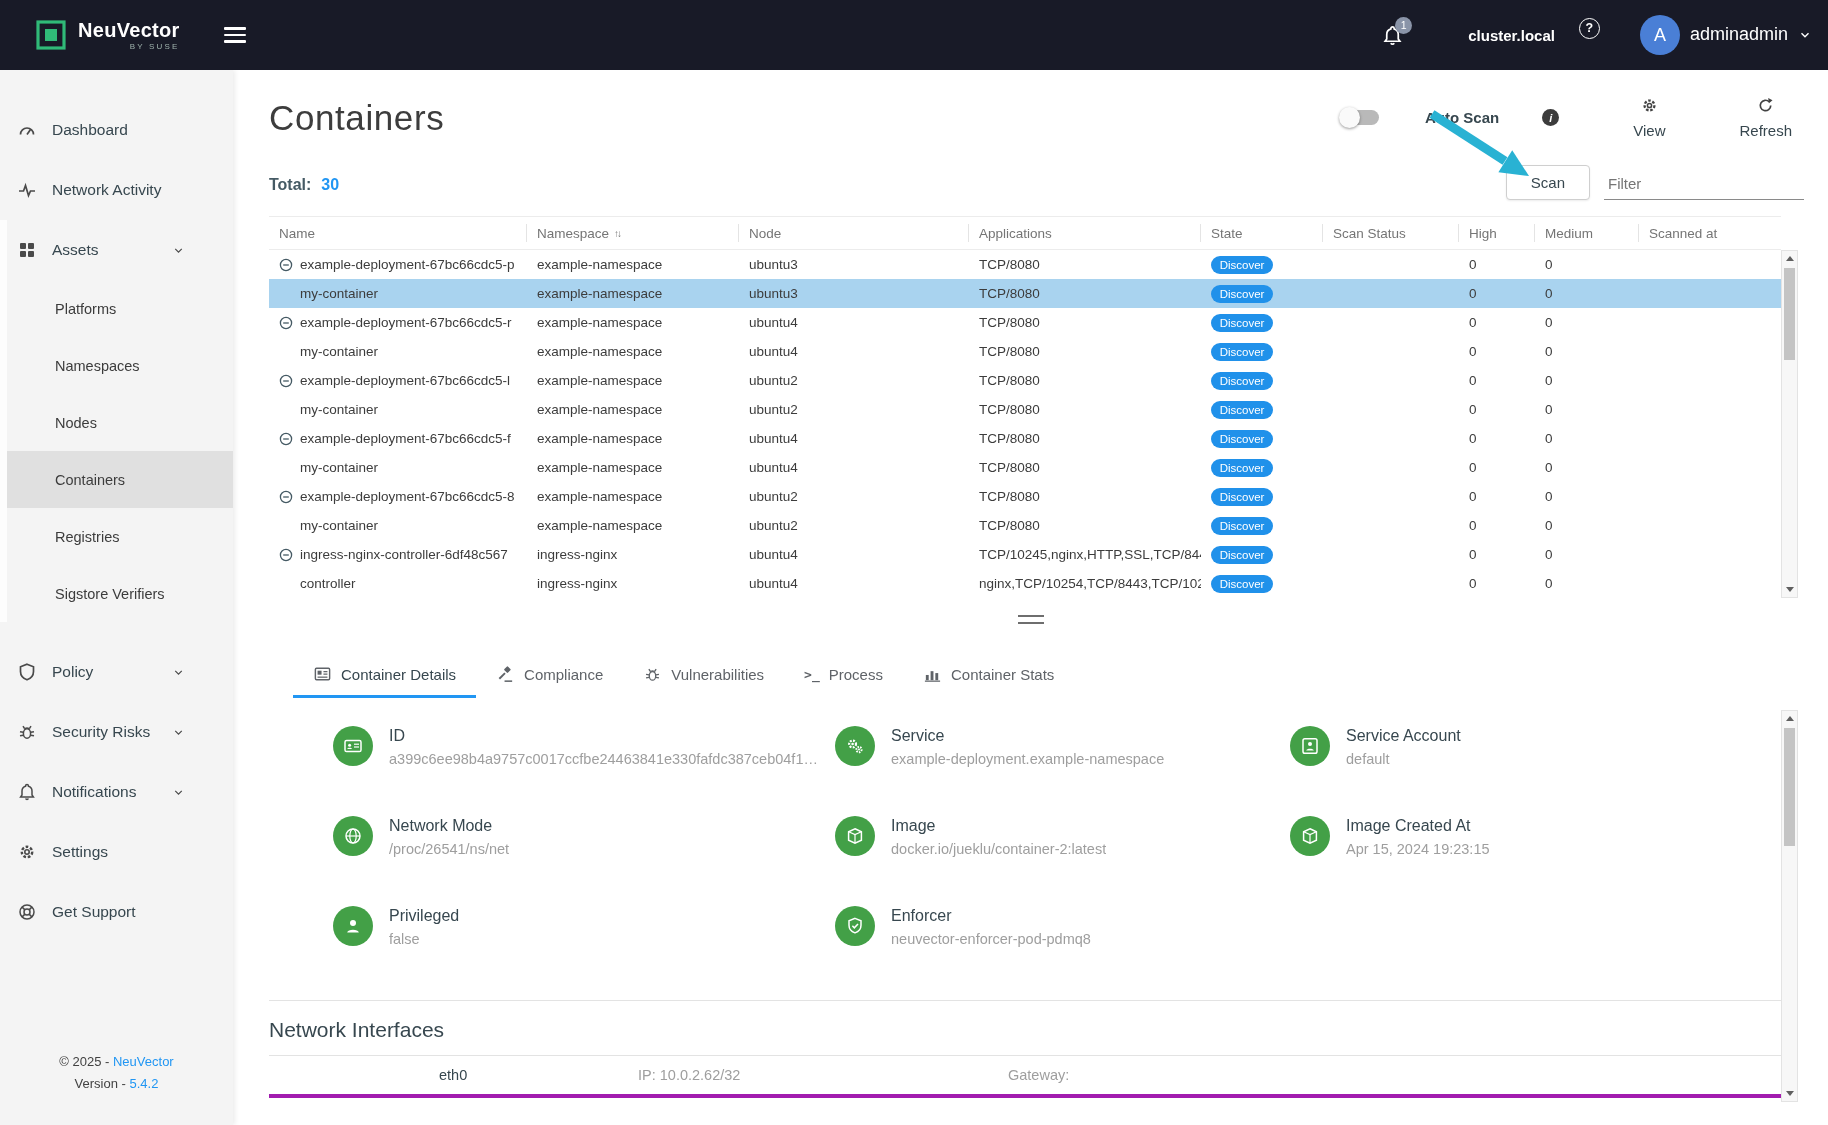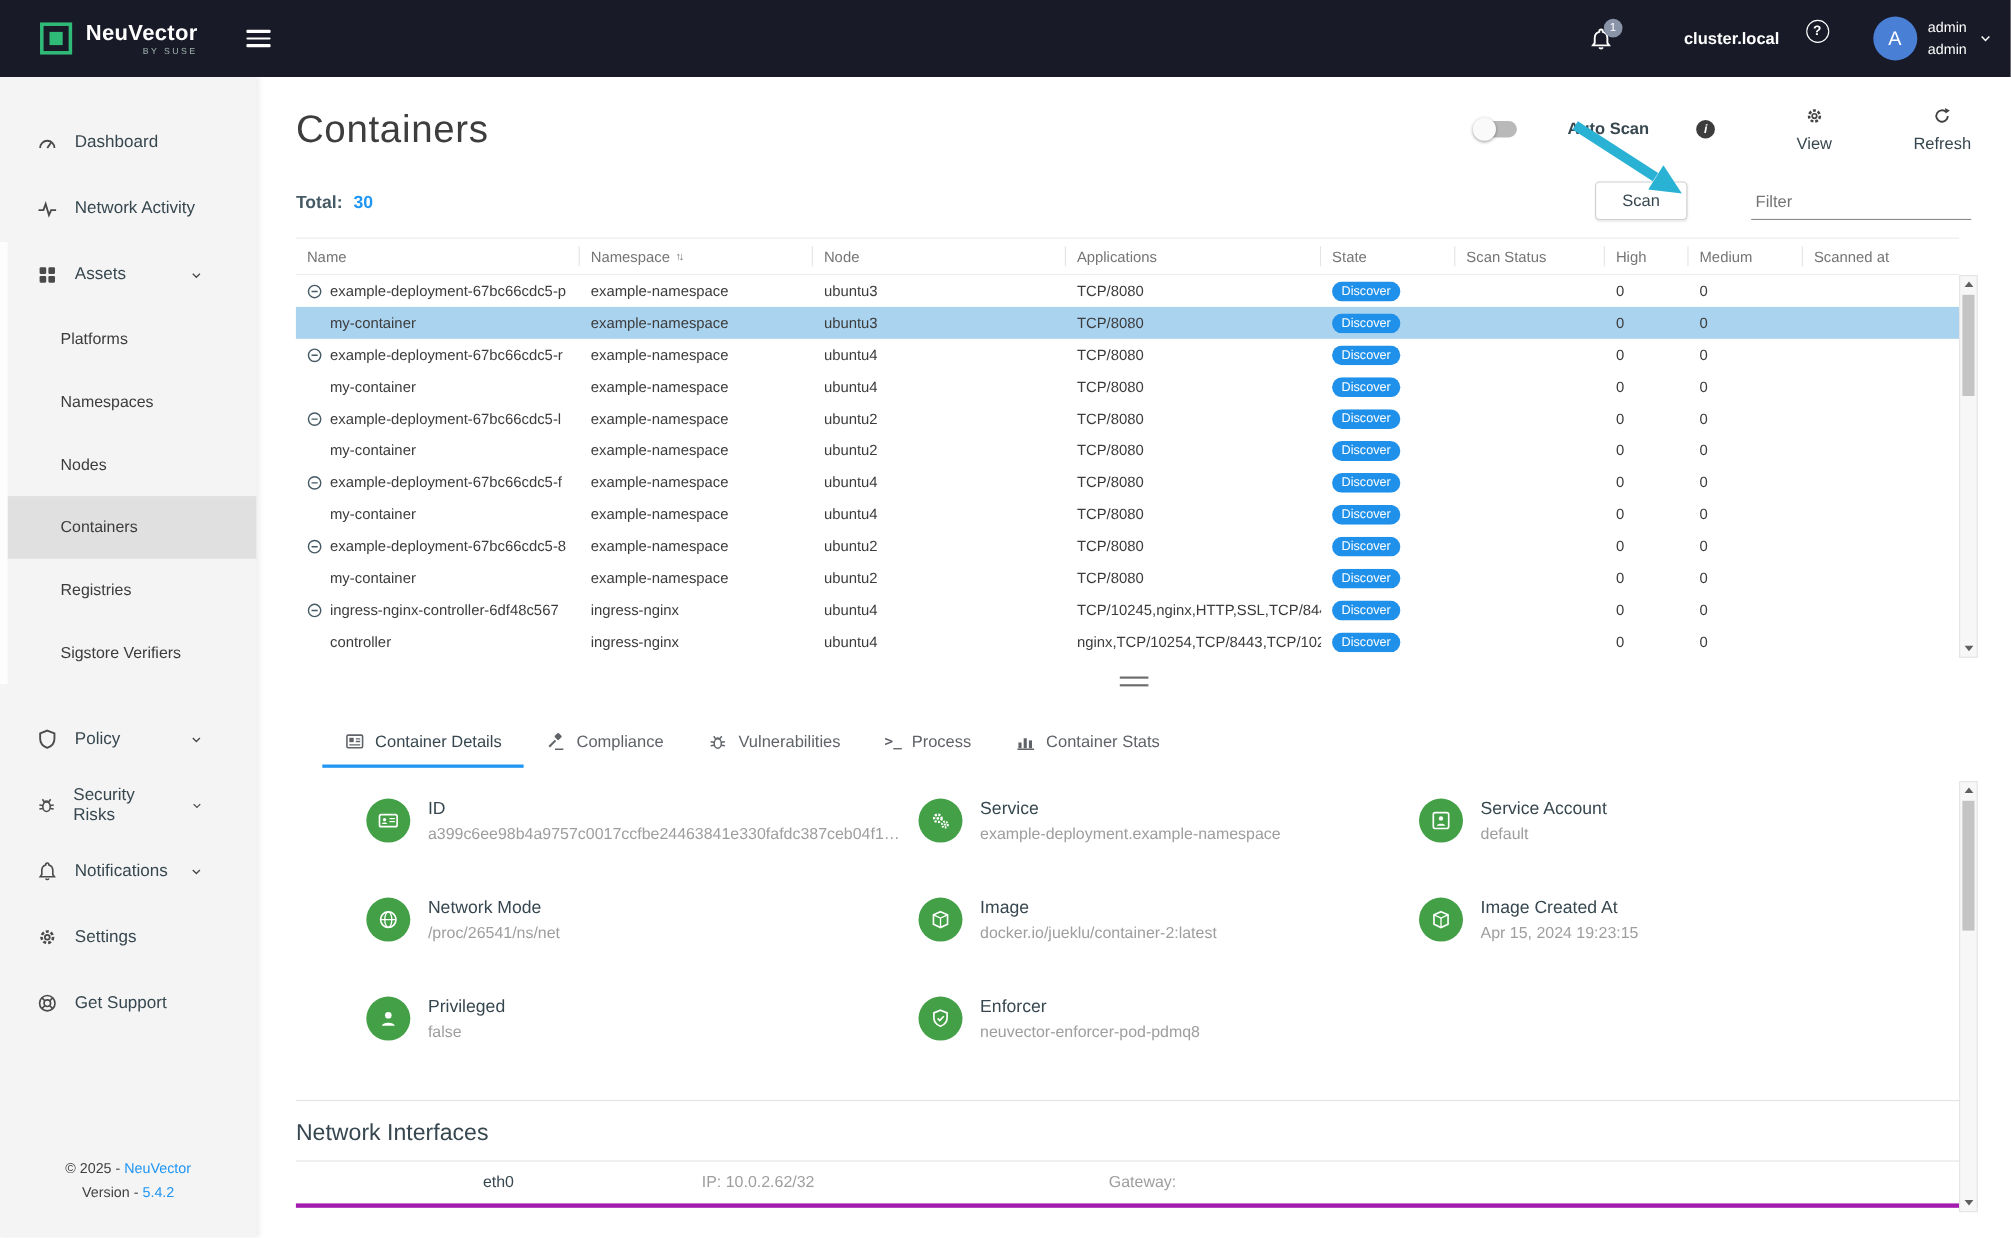--- a/index.html
+++ b/index.html
@@ -14,25 +14,25 @@
   .brand-sub { font-size:8px; letter-spacing:2.2px; color:#9fb3ad; margin-top:3px; }
   .hamburger { margin-left:44px; width:22px; cursor:pointer; }
   .hamburger span { display:block; height:2.4px; background:#fff; margin:4px 0; border-radius:1px; }
   .topbar-right { margin-left:auto; display:flex; align-items:center; padding-right:16px; }
   .bell-wrap { position:relative; margin-right:64px; cursor:pointer; }
   .badge { position:absolute; top:-7px; right:-8px; min-width:17px; height:17px; border-radius:9px; background:#8a94a8; color:#fff; font-size:10.5px; display:flex; align-items:center; justify-content:center; padding:0 4px; }
   .cluster { font-size:15px; font-weight:bold; margin-right:24px; }
   .help-circle { width:21px; height:21px; border:1.7px solid #fff; border-radius:50%; display:flex; align-items:center; justify-content:center; font-size:12.5px; font-weight:bold; margin-right:40px; margin-top:-14px; cursor:pointer; }
   .user-menu { display:flex; align-items:center; gap:10px; cursor:pointer; }
   .avatar { width:40px; height:40px; border-radius:50%; background:#4a7fd6; display:flex; align-items:center; justify-content:center; font-size:18px; color:#fff; }
-  .user-lines { display:flex; flex-direction:column; align-items:flex-end; line-height:1.55; font-size:13px; }
+  .user-lines { display:flex; align-items:flex-end; line-height:1.55; font-size:18px; }
 
   
   .sidebar { position:absolute; top:70px; left:0; bottom:0; width:233px; background:#f4f4f4; box-shadow:2px 0 5px rgba(0,0,0,0.08); z-index:10; padding-top:30px; }
-  .side-item { height:60px; display:flex; align-items:center; padding-left:33px; gap:15px; font-size:15.5px; font-weight:500; color:#37474f; cursor:pointer; }
+  .side-item { height:60px; display:flex; align-items:center; padding-left:17px; gap:15px; font-size:15.5px; font-weight:500; color:#37474f; cursor:pointer; }
   .side-item .chev { margin-left:auto; margin-right:48px; }
   .assets-group { position:relative; }
   .assets-group::before { content:""; position:absolute; left:0; top:0; bottom:0; width:7px; background:#fdfdfd; }
   .sub-item { height:57px; display:flex; align-items:center; padding-left:55px; font-size:14.5px; color:#3c3c3c; cursor:pointer; }
   .sub-item.selected { background:#e0e0e0; }
   .group-gap { margin-top:20px; }
   .side-footer { position:absolute; left:0; right:0; bottom:30px; text-align:center; font-size:13px; color:#424242; line-height:1.7; }
   .link { color:#2196f3; text-decoration:none; cursor:pointer; }
 
   
@@ -40,21 +40,21 @@
   .page-head { display:flex; align-items:center; padding:26px 36px 0 36px; }
   .page-title { font-size:35px; font-weight:500; letter-spacing:0.6px; color:#3d3d3d; flex:1; }
   .head-controls { display:flex; align-items:center;gap:36px; }
   .toggle { width:38px; height:15px; border-radius:8px; background:#b9b9b9; position:relative; cursor:pointer; margin-right:10px; }
   .toggle-knob { position:absolute; left:-2px; top:-3px; width:21px; height:21px; border-radius:50%; background:#fafafa; box-shadow:0 1px 3px rgba(0,0,0,0.4); }
   .ctrl-label { font-size:15px; font-weight:bold; color:#37474f; }
   .info-dot { width:17px; height:17px; border-radius:50%; background:#3c3c3c; color:#fff; font-size:11px; display:flex; align-items:center; justify-content:center; margin-left:7px; font-style:italic; font-weight:bold; cursor:pointer; }
   .ctrl-group { display:flex; align-items:center; gap:7px; margin-left:38px; cursor:pointer;flex-direction:column; }
   .ctrl-group .ctrl-label { font-weight:normal; }
 
-  .list-head { display:flex; align-items:flex-end; padding:26px 36px 0 36px;gap:44px; }
+  .list-head { display:flex; align-items:flex-end; padding:26px 24px 0 36px; }
   .total-wrap { flex:1; font-size:16px; padding-bottom:6px; }
   .total-label { color:#455a64; font-weight:bold; }
   .total-value { color:#2196f3; font-weight:bold; margin-left:10px; }
   .scan-btn { background:#fff; border:1px solid #cfcfcf; border-radius:4px; padding:8px 24px; font-size:15px; color:#37474f; cursor:pointer; margin-right:14px; font-family:inherit; box-shadow:0 1px 2px rgba(0,0,0,0.08); }
   .filter-input { width:200px; border:none; border-bottom:1px solid #8a8a8a; font-size:15px; padding:7px 4px; outline:none; font-family:inherit; color:#37474f; background:transparent; }
   .filter-input::placeholder { color:#757575; }
 
   
   .table-wrap { margin:16px 30px 0 36px; position:relative; }
   .thead { display:flex; height:34px; align-items:center; color:#757575; font-size:13.5px; border-top:1px solid #ececec; border-bottom:1px solid #ececec; margin-right:17px; }

